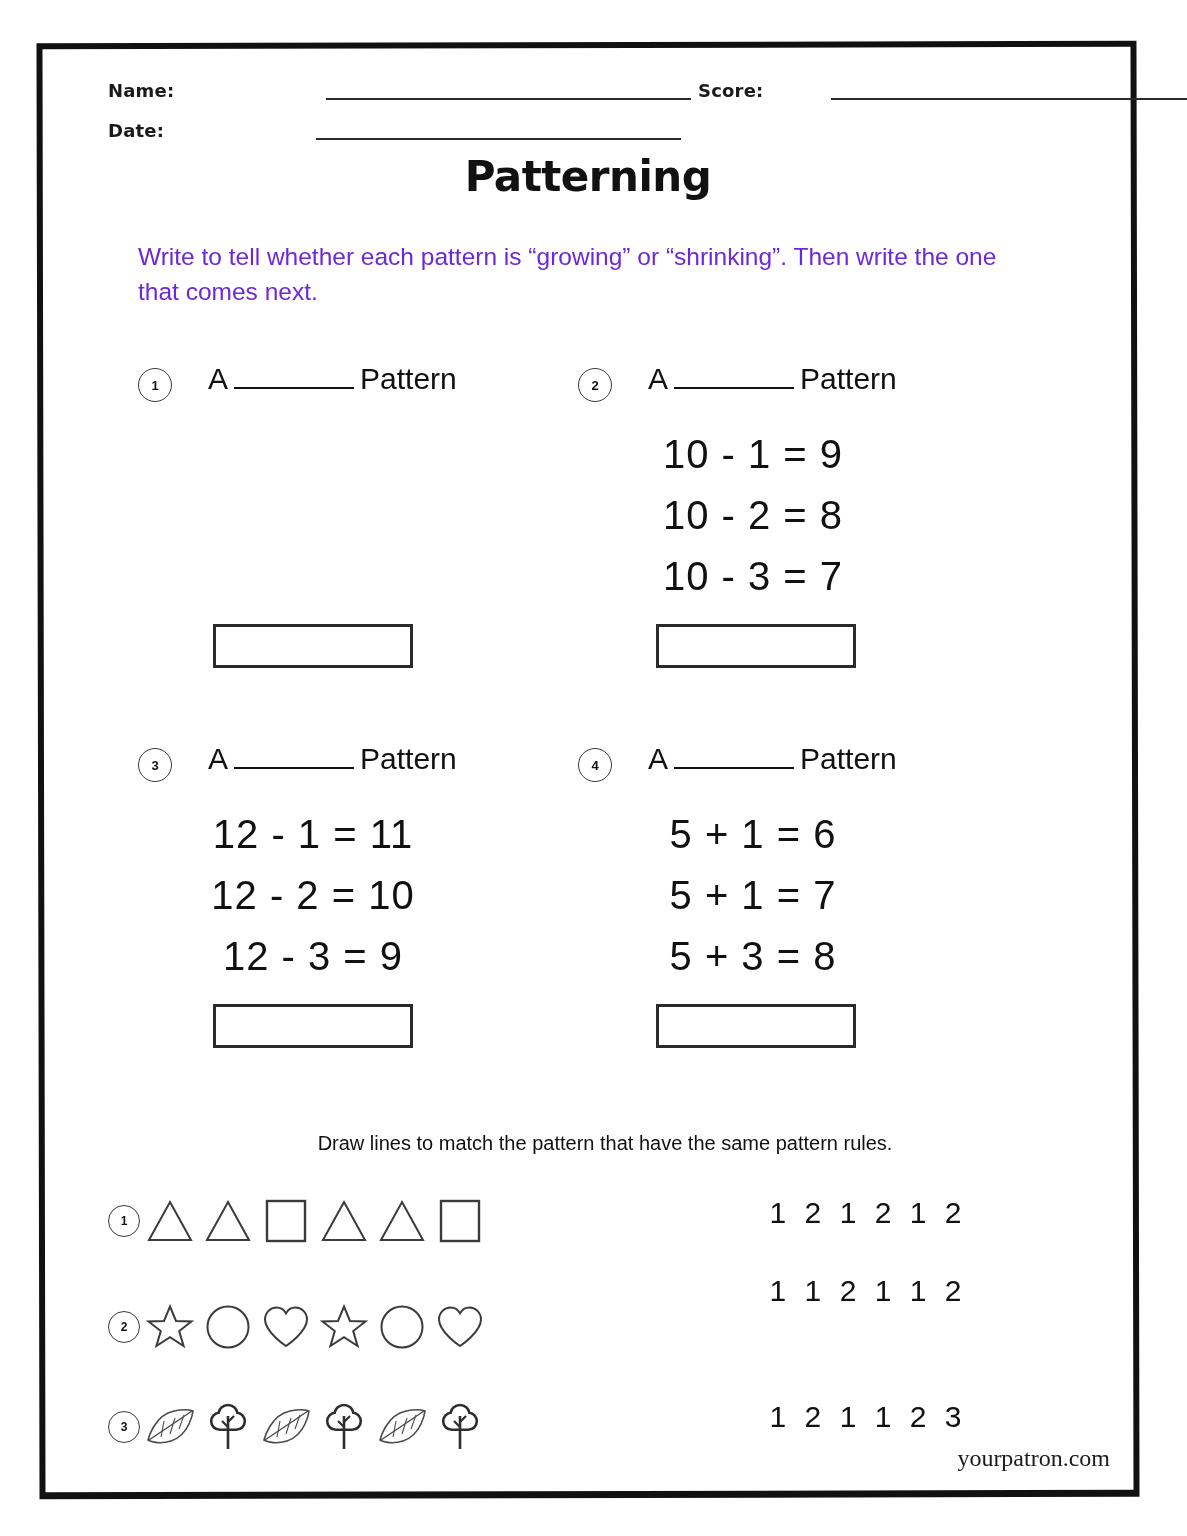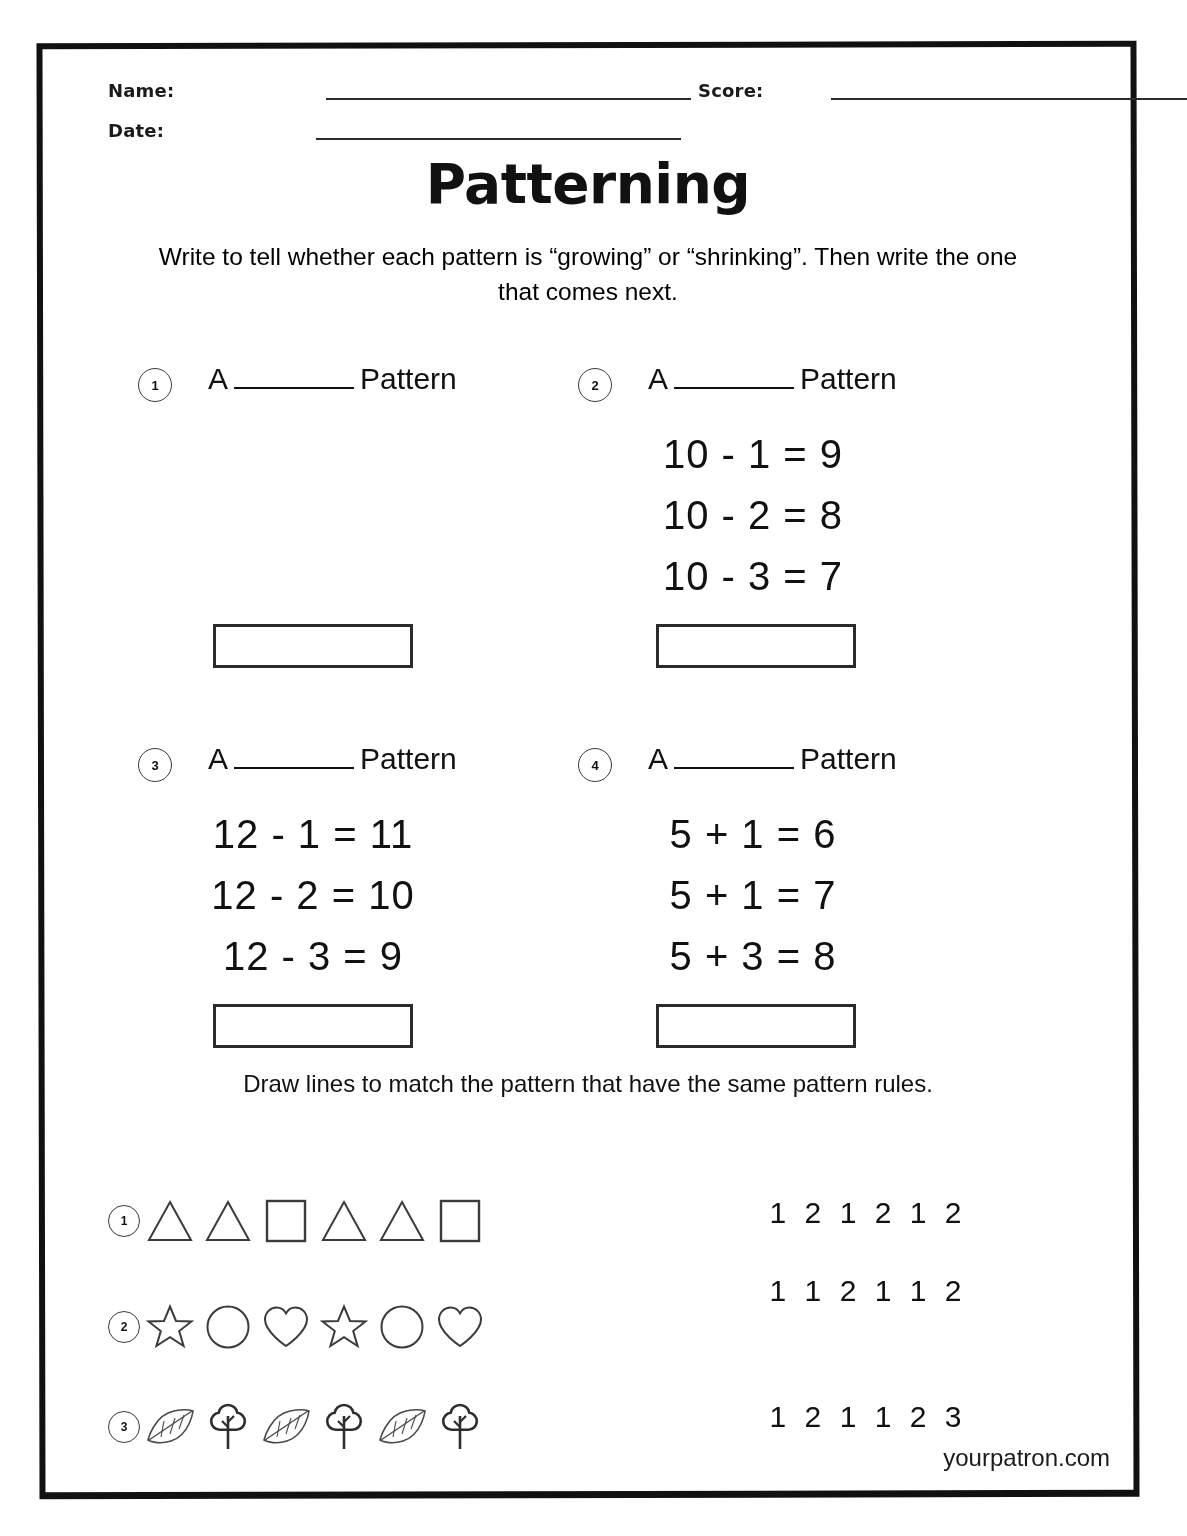--- a/index.html
+++ b/index.html
@@ -75,35 +75,35 @@
   .date-line  { width: 365px; margin-left: 152px; }
   .score-line { width: 360px; margin-left: 68px; }
 
   
   .title {
     position: absolute;
     top: 110px;
     left: 0;
     width: 100%;
     text-align: center;
-    font-size: 55px;
+    font-size: 42px;
     font-weight: 700;
     letter-spacing: -0.5px;
     font-family: "DejaVu Sans", sans-serif;
   }
   .subtitle {
     position: absolute;
     top: 198px;
     left: 100px;
     width: 900px;
-    text-align: center;
+    text-align: left;
     font-size: 24.5px;
     line-height: 1.42;
     font-family: "Liberation Sans", sans-serif;
-    color: #000000;
+    color: #6d28d9;
   }
 
   
   .problem {
     position: absolute;
     width: 480px;
     height: 340px;
   }
   #problem-1 { left: 60px;  top: 320px; }
   #problem-2 { left: 500px; top: 320px; }
@@ -168,26 +168,27 @@
     border: 3px solid #2b2b2b;
     box-sizing: border-box;
     background: #fff;
   }
   #problem-2 .answer-box,
   #problem-4 .answer-box { left: 118px; }
 
   
   .match-instruction {
     position: absolute;
-    top: 1028px;
+    top: 1090px;
     left: 0;
     width: 100%;
     text-align: center;
-    font-size: 24px;
+    font-size: 20px;
     font-family: "Liberation Sans", sans-serif;
+    padding-left: 17px;
   }
 
   .match-row {
     position: absolute;
     left: 70px;
     width: 960px;
     height: 74px;
     display: flex;
     align-items: center;
   }
@@ -238,21 +239,21 @@
   #number-pattern-2 { top: 1232px; }
   #number-pattern-3 { top: 1358px; }
 
   
   .footer {
     position: absolute;
     right: 28px;
     bottom: 26px;
     font-size: 24px;
     color: #1a1a1a;
-    font-family: Liberation Sans, sans-serif;
+    font-family: Liberation Serif, serif;
   }
 </style>
 </head>
 <body>
 
 <div class="page-frame"></div>
 
 <div class="sheet">
 
   <div class="header">

